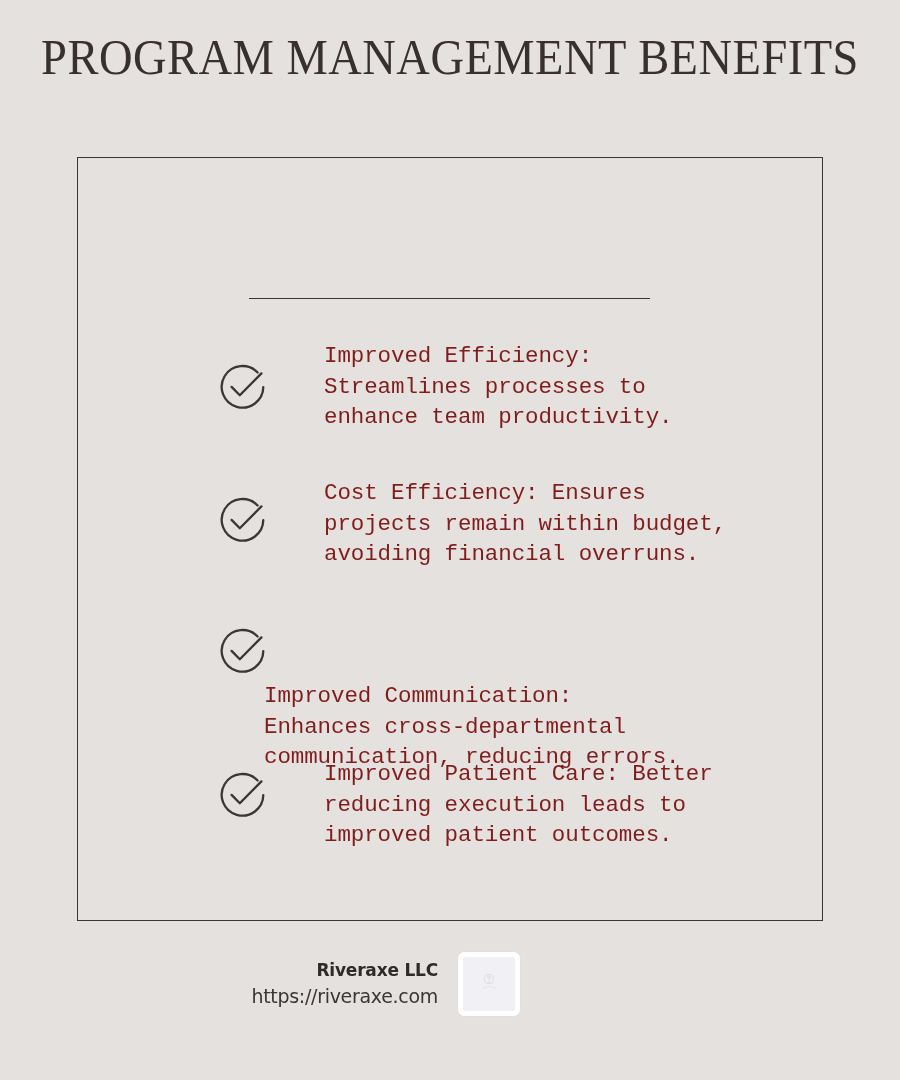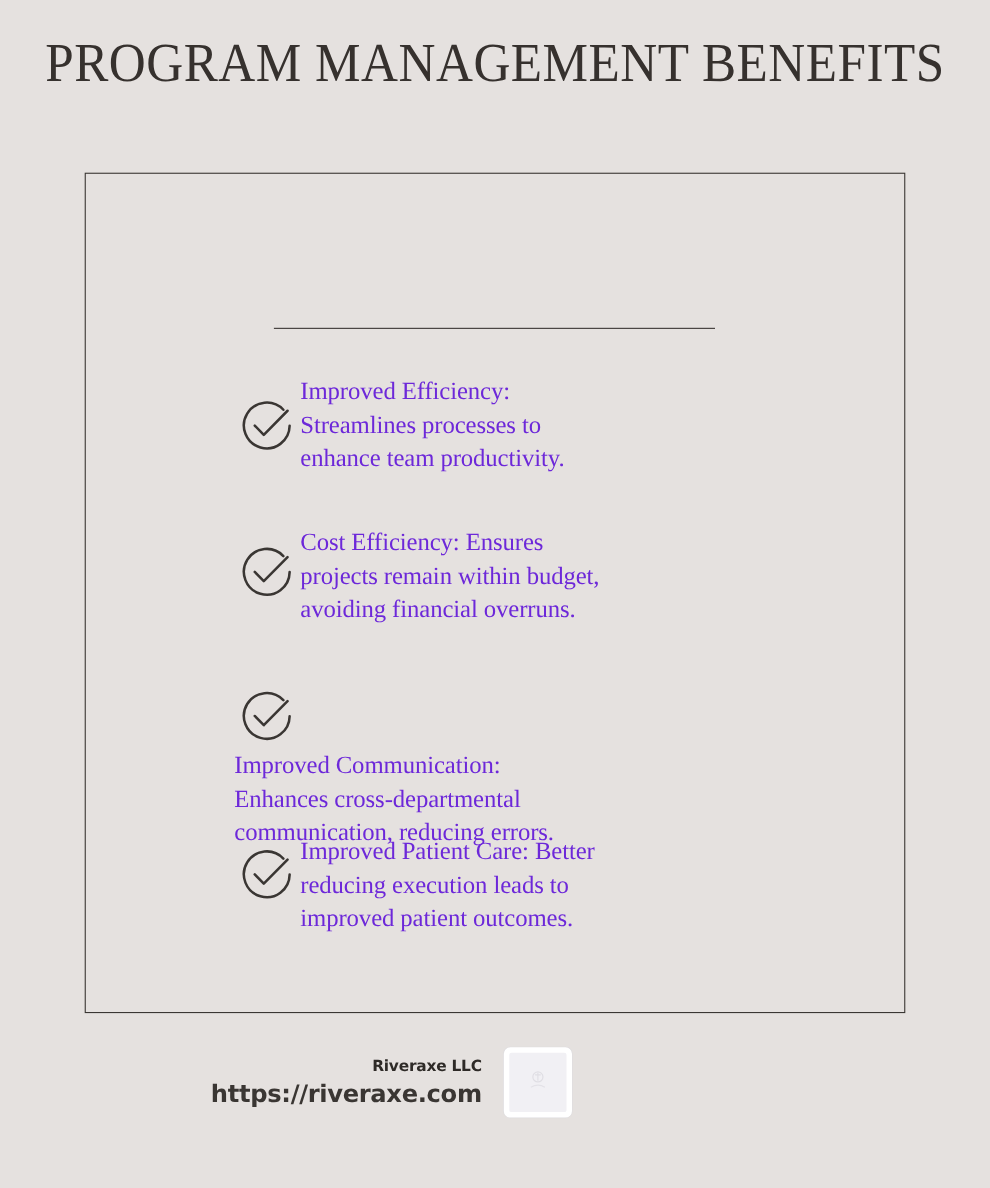--- a/index.html
+++ b/index.html
@@ -83,24 +83,25 @@
     margin-top: 16px;
   }
   .benefit-item.i1 .check-icon { margin-top: 12px; }
   .benefit-item.i2 .check-icon { margin-top: 10px; }
   .benefit-item.i3 .check-icon { margin-top: 6px; }
 
   .check-icon svg { display: block; }
 
   .benefit-text {
     flex: 1 1 auto;
-    font-family: Liberation Serif, serif;
+    margin-left: 51px;
+    font-family: Liberation Mono, monospace;
     font-size: 22.5px;
     line-height: 30.5px;
-    color: #6d28d9;
+    color: #7f1d1d;
     letter-spacing: -0.1px;
     font-weight: 400;
     white-space: pre-line;
   }
 
   
   .footer {
     position: absolute;
     left: 0;
     top: 952px;
@@ -115,31 +116,31 @@
     display: flex;
     align-items: center;
     justify-content: flex-end;
   }
   .footer-text {
     text-align: right;
     padding-right: 20px;
   }
   .brand-name {
     font-family: "DejaVu Sans", "Liberation Sans", sans-serif;
-    font-size: 14px;
+    font-size: 17px;
     line-height: 24px;
     font-weight: 700;
     color: #2E2A27;
     letter-spacing: -0.2px;
   }
   .brand-url {
     font-family: "DejaVu Sans", "Liberation Sans", sans-serif;
-    font-size: 22px;
+    font-size: 19px;
     line-height: 28px;
-    font-weight: 700;
+    font-weight: 400;
     color: #3A3633;
     letter-spacing: -0.3px;
   }
   .logo-box {
     width: 62px;
     height: 64px;
     background: #FDFDFE;
     border-radius: 6px;
     box-sizing: border-box;
     border: 5px solid #FFFFFF;

